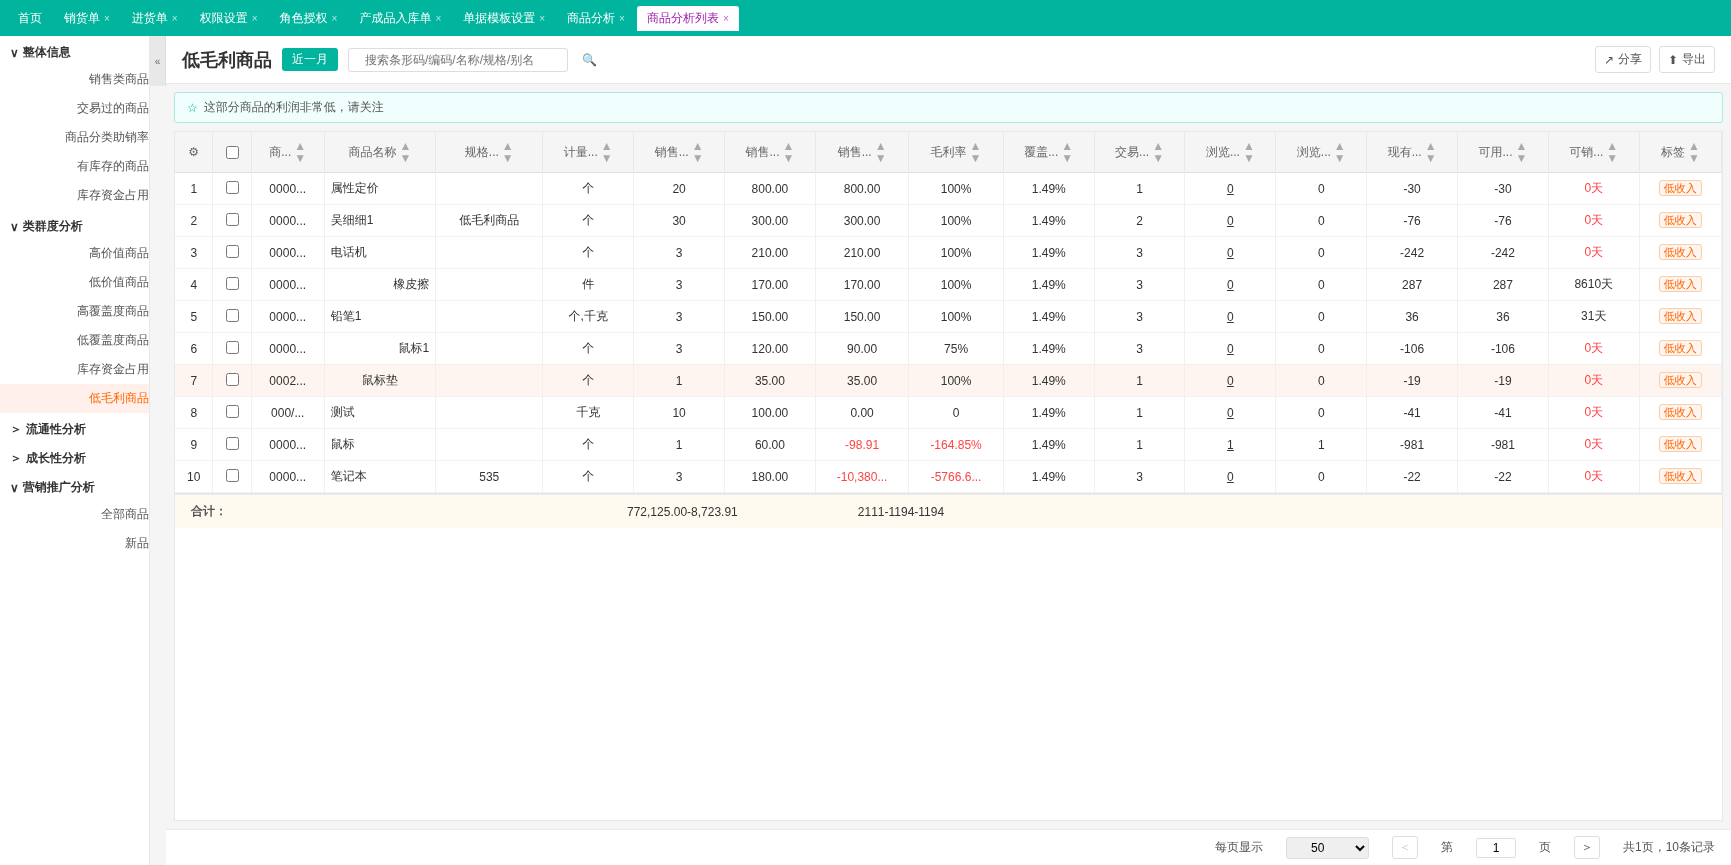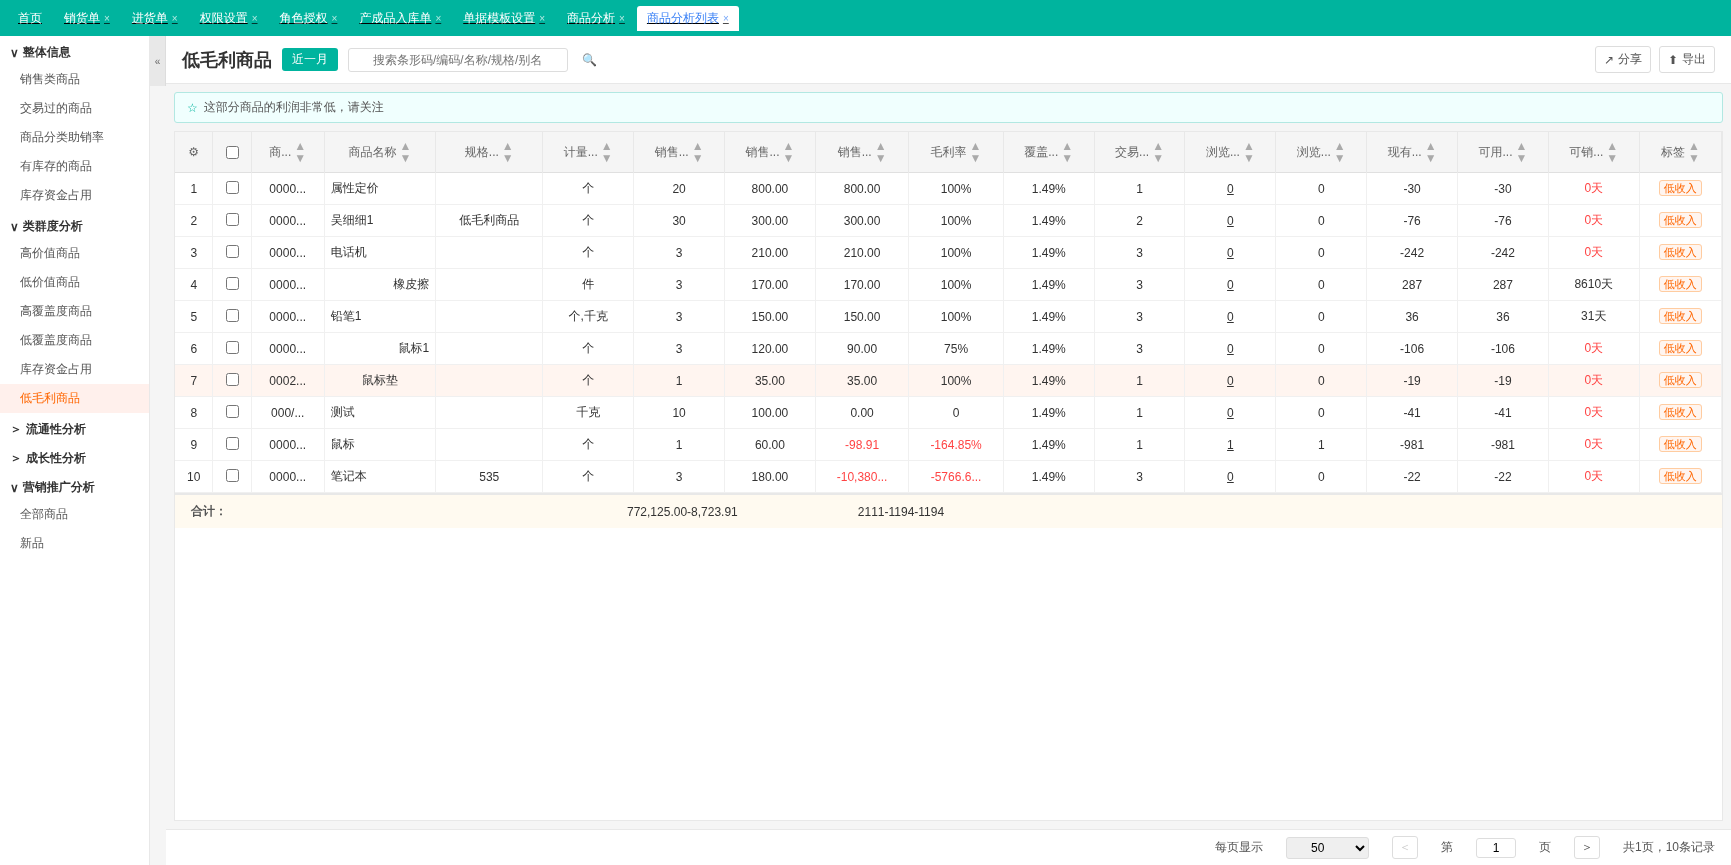--- a/index.html
+++ b/index.html
@@ -6,33 +6,32 @@
     body { background: #f5f5f5; }
 
     
     .top-nav {
       background: #00b49e;
       display: flex;
       align-items: center;
       height: 36px;
       padding: 0 8px;
       gap: 2px;
-      text-decoration: underline;
     }
     .nav-item {
       color: #fff;
       padding: 4px 10px;
       cursor: pointer;
       white-space: nowrap;
       border-radius: 3px;
       display: flex;
       align-items: center;
       gap: 4px;
     }
-    .nav-item.active { background: #fff; color: #3b82f6; border-radius: 3px 3px 0 0; }
+    .nav-item.active { background: #fff; color: #a21caf; border-radius: 3px 3px 0 0; }
     .nav-close { font-size: 10px; opacity: 0.7; }
 
     
     .main-layout { display: flex; height: calc(100vh - 36px); }
 
     
     .sidebar {
       width: 150px;
       background: #fff;
       border-right: 1px solid #e8e8e8;
@@ -45,20 +44,21 @@
       font-weight: bold;
       display: flex;
       align-items: center;
       gap: 4px;
     }
     .sidebar-item {
       padding: 6px 0 6px 20px;
       color: #555;
       cursor: pointer;
       white-space: nowrap;
+      text-align: right;
     }
     .sidebar-item.active { background: #fff0ec; color: #ff6600; }
 
     
     .content-area {
       flex: 1;
       overflow: hidden;
       display: flex;
       flex-direction: column;
       background: #f5f5f5;
@@ -83,21 +83,21 @@
       color: #fff;
       border: none;
       padding: 3px 10px;
       border-radius: 3px;
       cursor: pointer;
       font-size: 12px;
     }
     .search-box {
       border: 1px solid #ddd;
       border-radius: 3px;
-      padding: 4px 24px;
+      padding: 4px 16px;
       width: 220px;
       color: #999;
       outline: none;
     }
     .search-icon { color: #999; margin-left: 4px; cursor: pointer; }
     .header-right { margin-left: auto; display: flex; gap: 8px; align-items: center; }
     .action-btn {
       display: flex;
       align-items: center;
       gap: 4px;

